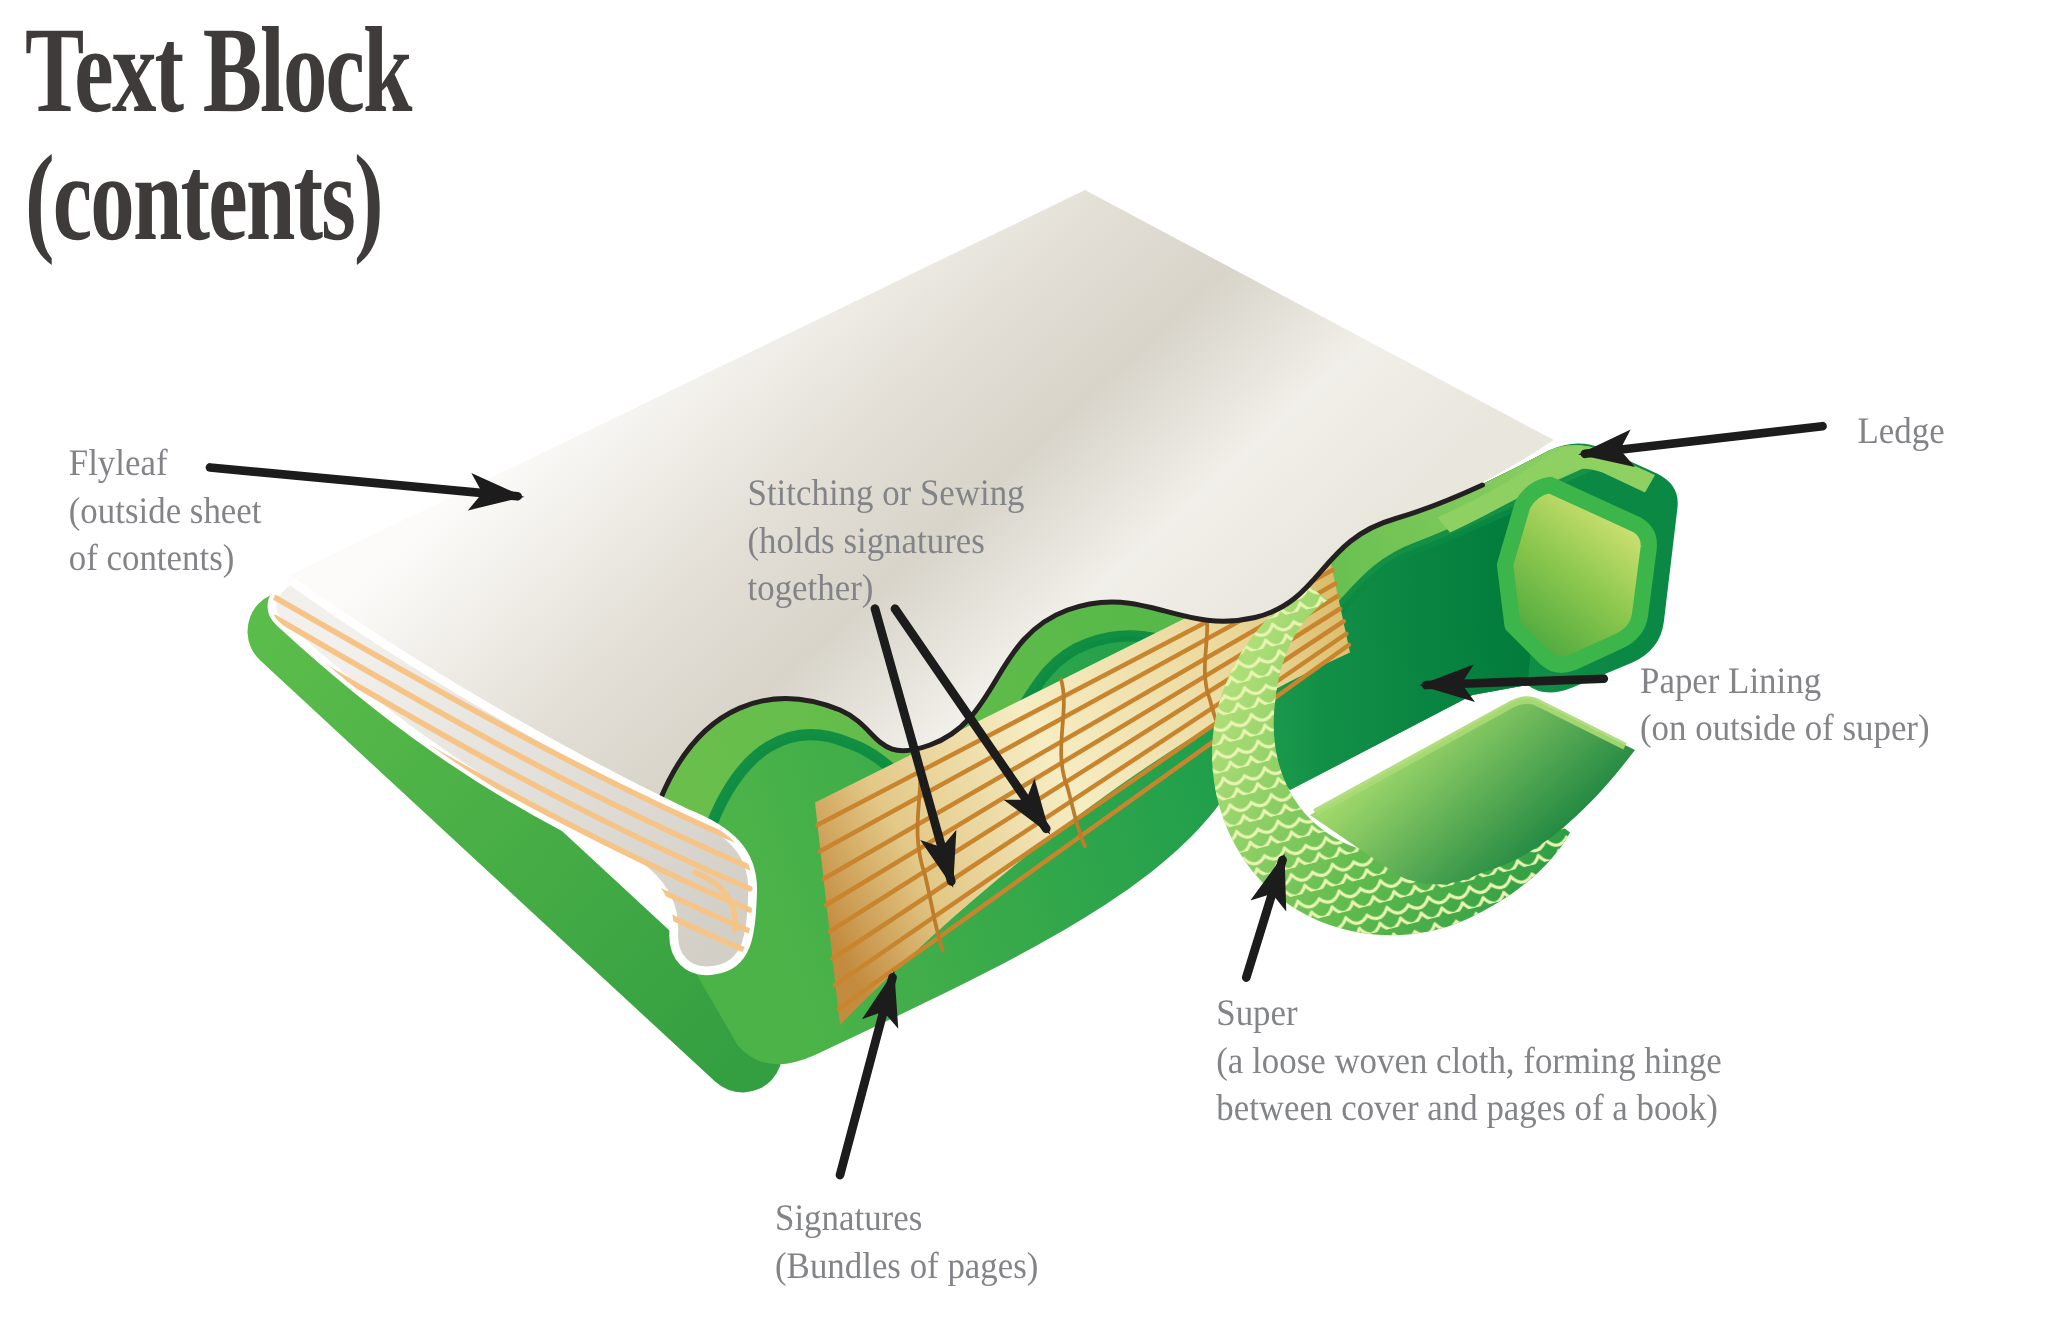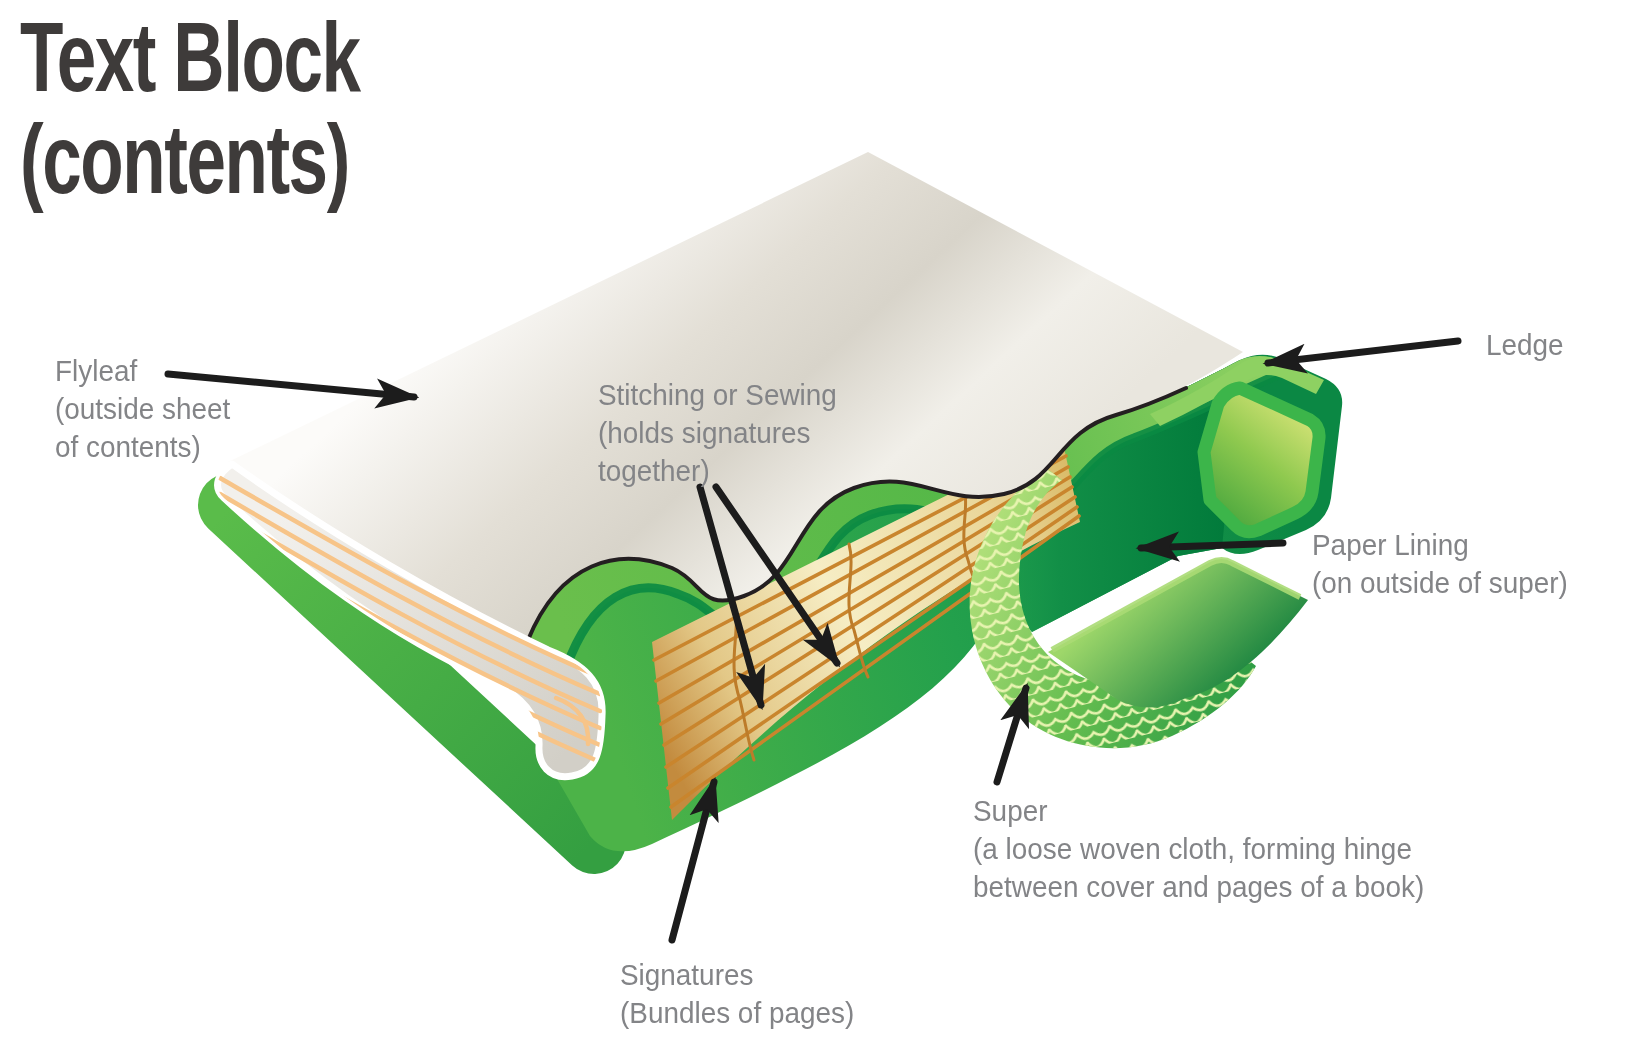--- a/index.html
+++ b/index.html
@@ -1,21 +1,21 @@
 <!DOCTYPE html>
 <html><head>
 <meta charset="utf-8">
 <style>
   html,body{margin:0;padding:0;background:#ffffff;}
   .stage{
     position:relative;
     width:1647px;height:1062px;
     overflow:hidden;
     background:#ffffff;
-    font-family:Liberation Sans, sans-serif;
+    font-family:Liberation Serif, serif;
   }
   .stage svg{position:absolute;left:0;top:0;}
   .title{
     position:absolute;left:20px;top:6px;
     font-weight:bold;
     font-size:98px;
     line-height:102px;
     letter-spacing:-2px;
     color:#3e3b3a;
     transform:scaleX(.725);

